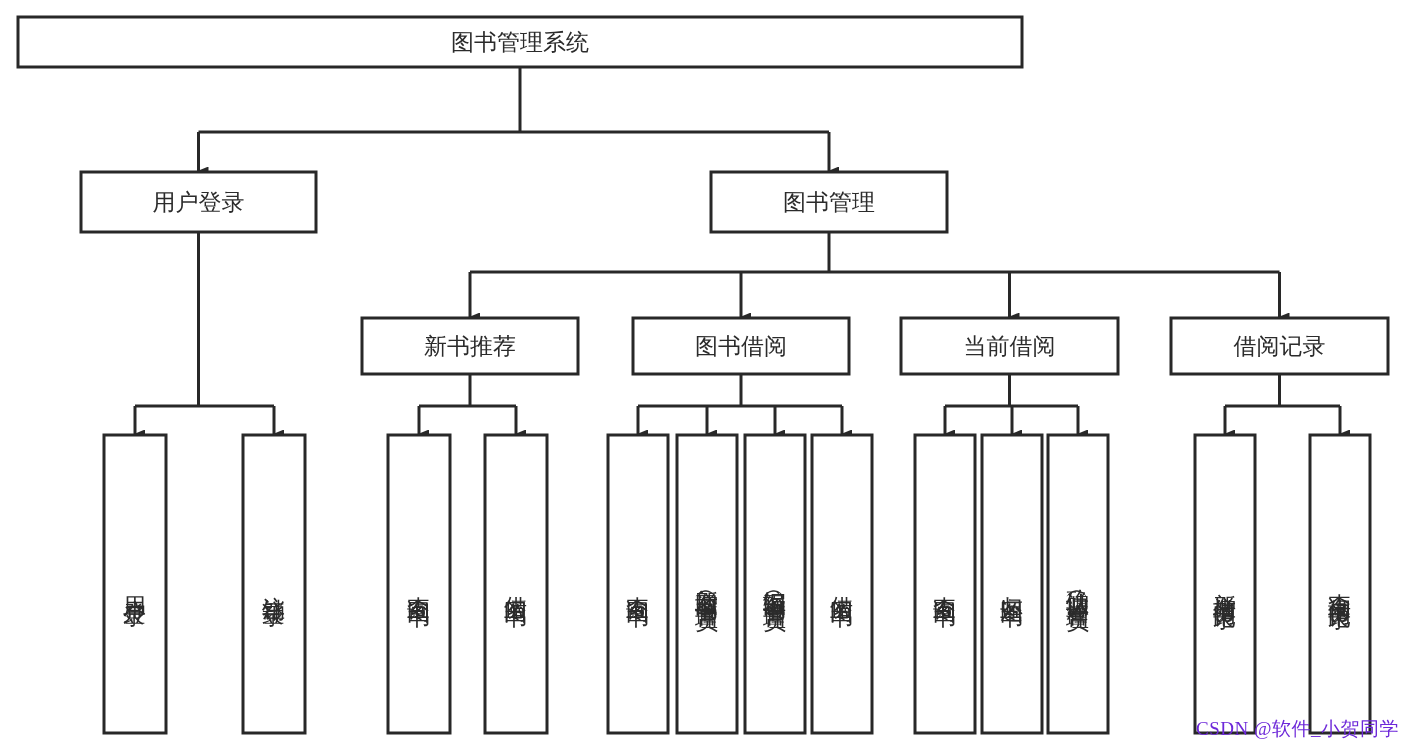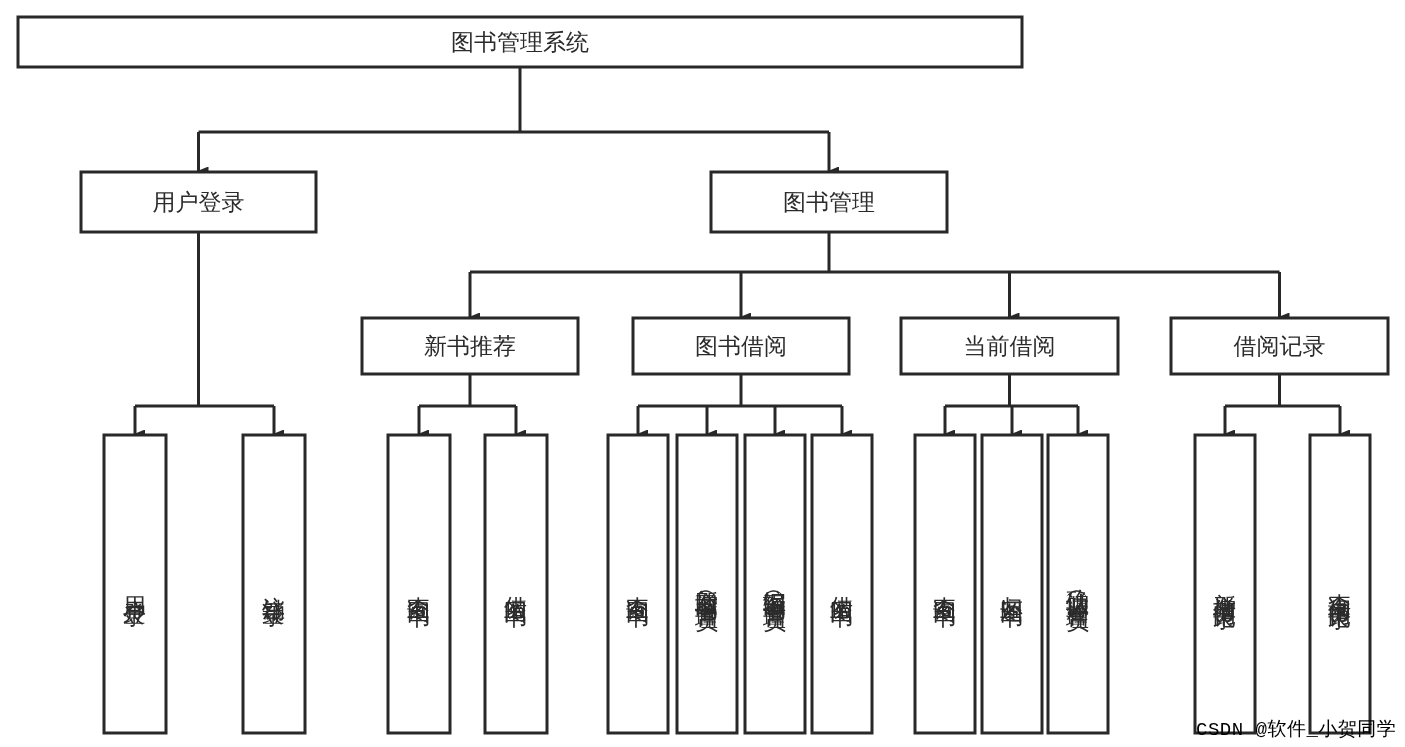--- a/index.html
+++ b/index.html
@@ -52,23 +52,23 @@
     font-size: 23px;
     line-height: 1.22;
     letter-spacing: 3px;
     color: #2b2b2b;
     white-space: nowrap;
     text-align: center;
     pointer-events: none;
   }
   .watermark {
     position: absolute;
-    font-family: Liberation Mono, monospace;
+    font-family: Liberation Serif, serif;
     font-size: 19px;
-    color: #000000;
+    color: #6d28d9;
     white-space: nowrap;
     letter-spacing: 0.5px;
   }
 </style>
 </head>
 <body>
 
 <div id="diagram-root">
 
   <svg class="flow" viewBox="0 0 1405 747">

